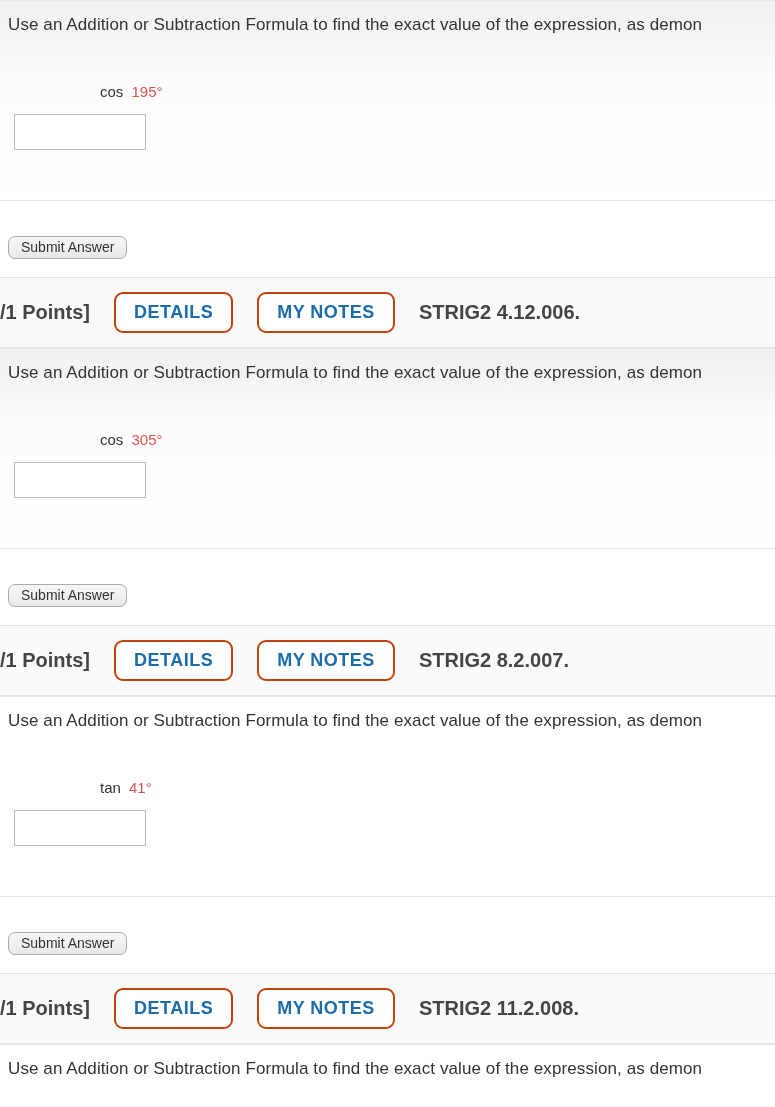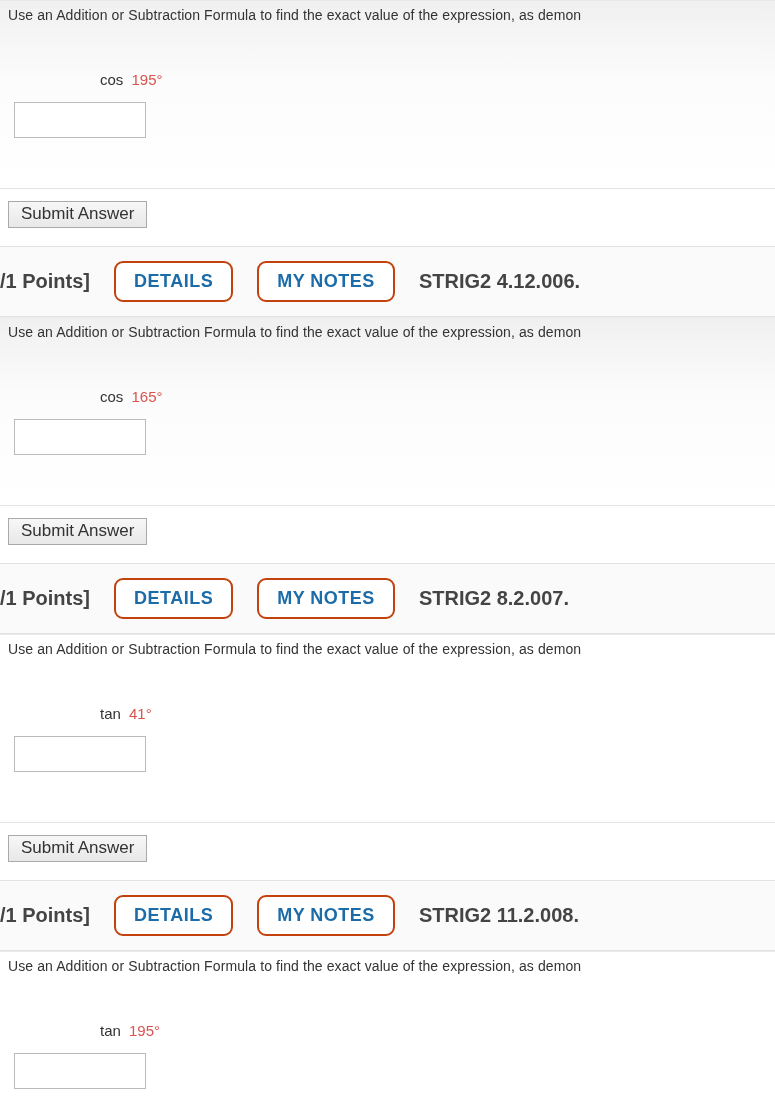--- a/index.html
+++ b/index.html
@@ -12,25 +12,25 @@
   }
   .question-body {
     padding: 6px 8px 0 8px;
     background: linear-gradient(#f0f0f0, #fcfcfc 80px, #ffffff);
     border-top: 1px solid #e9e9e9;
   }
   .question-body.flat {
     background: #ffffff;
   }
   .prompt {
-    font-size: 14px;
+    font-size: 17px;
     color: #333;
     white-space: nowrap;
     overflow: hidden;
-    margin: 0 0 10px 0;
+    margin: 8px 0 10px 0;
     letter-spacing: 0.1px;
   }
   .expr {
     font-size: 15px;
     margin-left: 92px;
     margin-bottom: 14px;
     color: #333;
     margin-top: 48px;
   }
   .expr .angle {
@@ -46,27 +46,28 @@
     padding: 0 4px;
     margin-left: 6px;
     margin-bottom: 50px;
   }
   .submit-bar {
     border-top: 1px solid #e4e4e4;
     padding: 12px 8px 18px 8px;
   }
   .submit-btn {
     display: inline-block;
-    font-size: 17px;
+    font-size: 14px;
     color: #333;
     background: linear-gradient(#f7f7f7, #e8e8e8);
     border: 1px solid #aaa;
-    border-radius: 0;
+    border-radius: 7px;
     padding: 2px 12px 3px 12px;
     cursor: pointer;
+    margin-top: 23px;
   }
   .header-bar {
     display: flex;
     align-items: center;
     gap: 24px;
     padding: 14px 8px 14px 0;
     border-top: 1px solid #e3e3e3;
     border-bottom: 1px solid #e3e3e3;
     background: #fafafa;
   }
@@ -114,21 +115,21 @@
   <span class="points">/1 Points]</span>
   <button class="hbtn">DETAILS</button>
   <button class="hbtn">MY NOTES</button>
   <span class="qcode">STRIG2 4.12.006.</span>
 </div>
 
 <div class="question-body">
   <div class="prompt">Use an Addition or Subtraction Formula to find the exact value of the expression, as demon</div>
   <div class="expr">
     <span>cos</span>
-    <span class="angle">165°</span>
+    <span class="angle">305°</span>
   </div>
   <input class="answer-input" type="text" style="">
 </div>
 <div class="submit-bar">
   <button class="submit-btn">Submit Answer</button>
 </div>
 
 <div class="header-bar">
   <span class="points">/1 Points]</span>
   <button class="hbtn">DETAILS</button>

